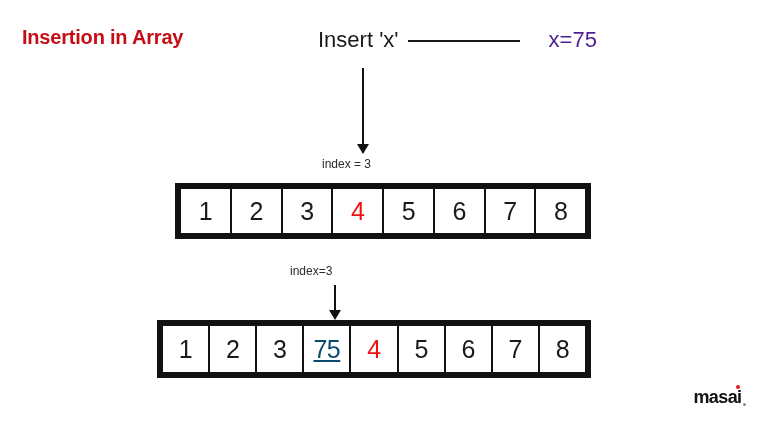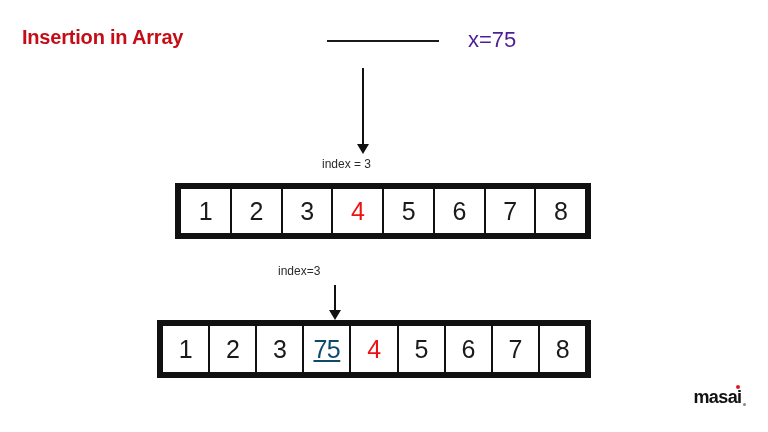--- a/index.html
+++ b/index.html
@@ -99,21 +99,21 @@
   #arrow-second .shaft { height: 26px; }
 
   
   .index-label {
     position: absolute;
     font-size: 12px;
     color: #2b2b2b;
     white-space: nowrap;
   }
   #index-label-1 { left: 322px; top: 157px; }
-  #index-label-2 { left: 278px; top: 264px; }
+  #index-label-2 { left: 290px; top: 264px; }
 
   
   .array-box {
     position: absolute;
     box-sizing: border-box;
     background: #111111;
     border: 6px solid #111111;
     display: flex;
     align-items: stretch;
   }
@@ -175,20 +175,21 @@
     margin-left: 1.5px;
     margin-bottom: 2px;
   }
 </style>
 </head>
 <body>
 
 <div class="slide-title">Insertion in Array</div>
 
 <div class="insert-header">
+  <span class="label">Insert 'x'</span>
   <span class="connector"></span>
   <span class="value">x=75</span>
 </div>
 
 <div class="arrow" id="arrow-main">
   <span class="shaft"></span>
   <span class="head"></span>
 </div>
 
 <div class="index-label" id="index-label-1">index = 3</div>

